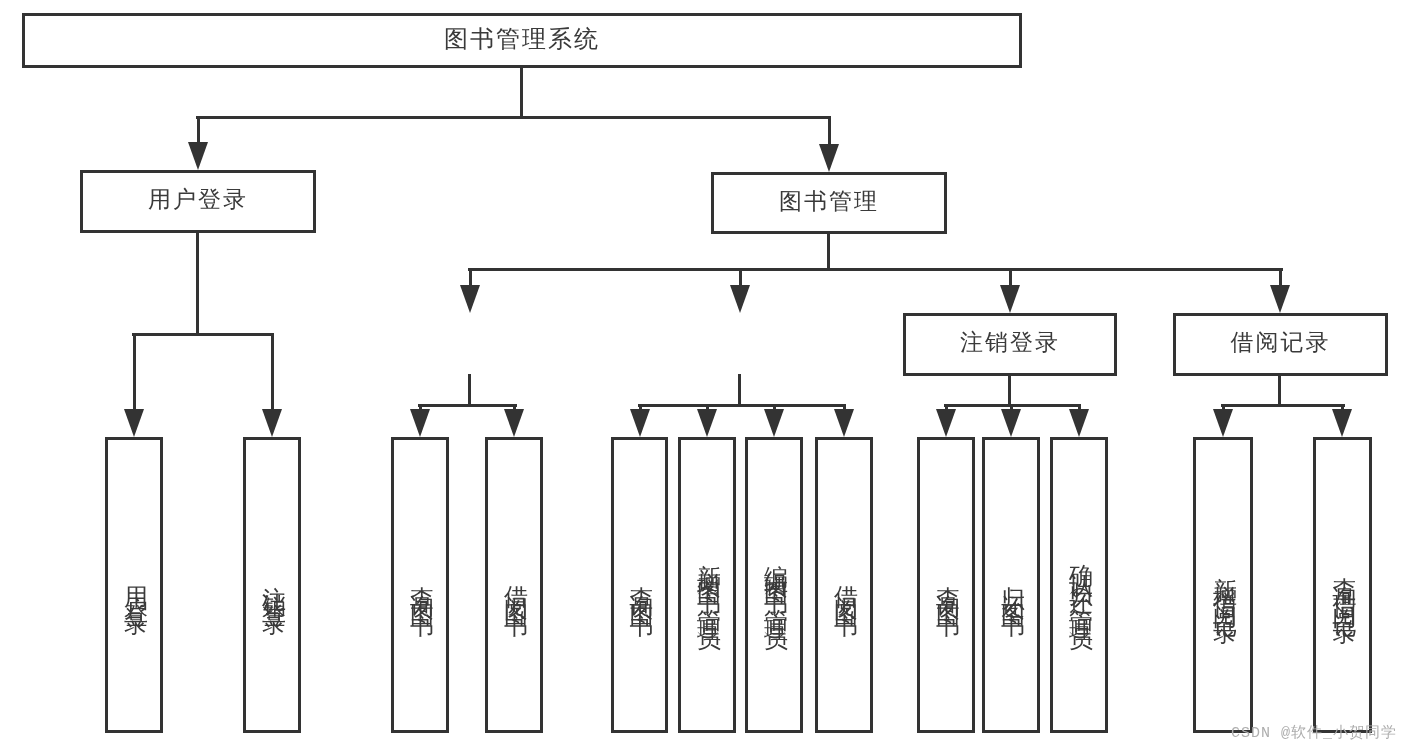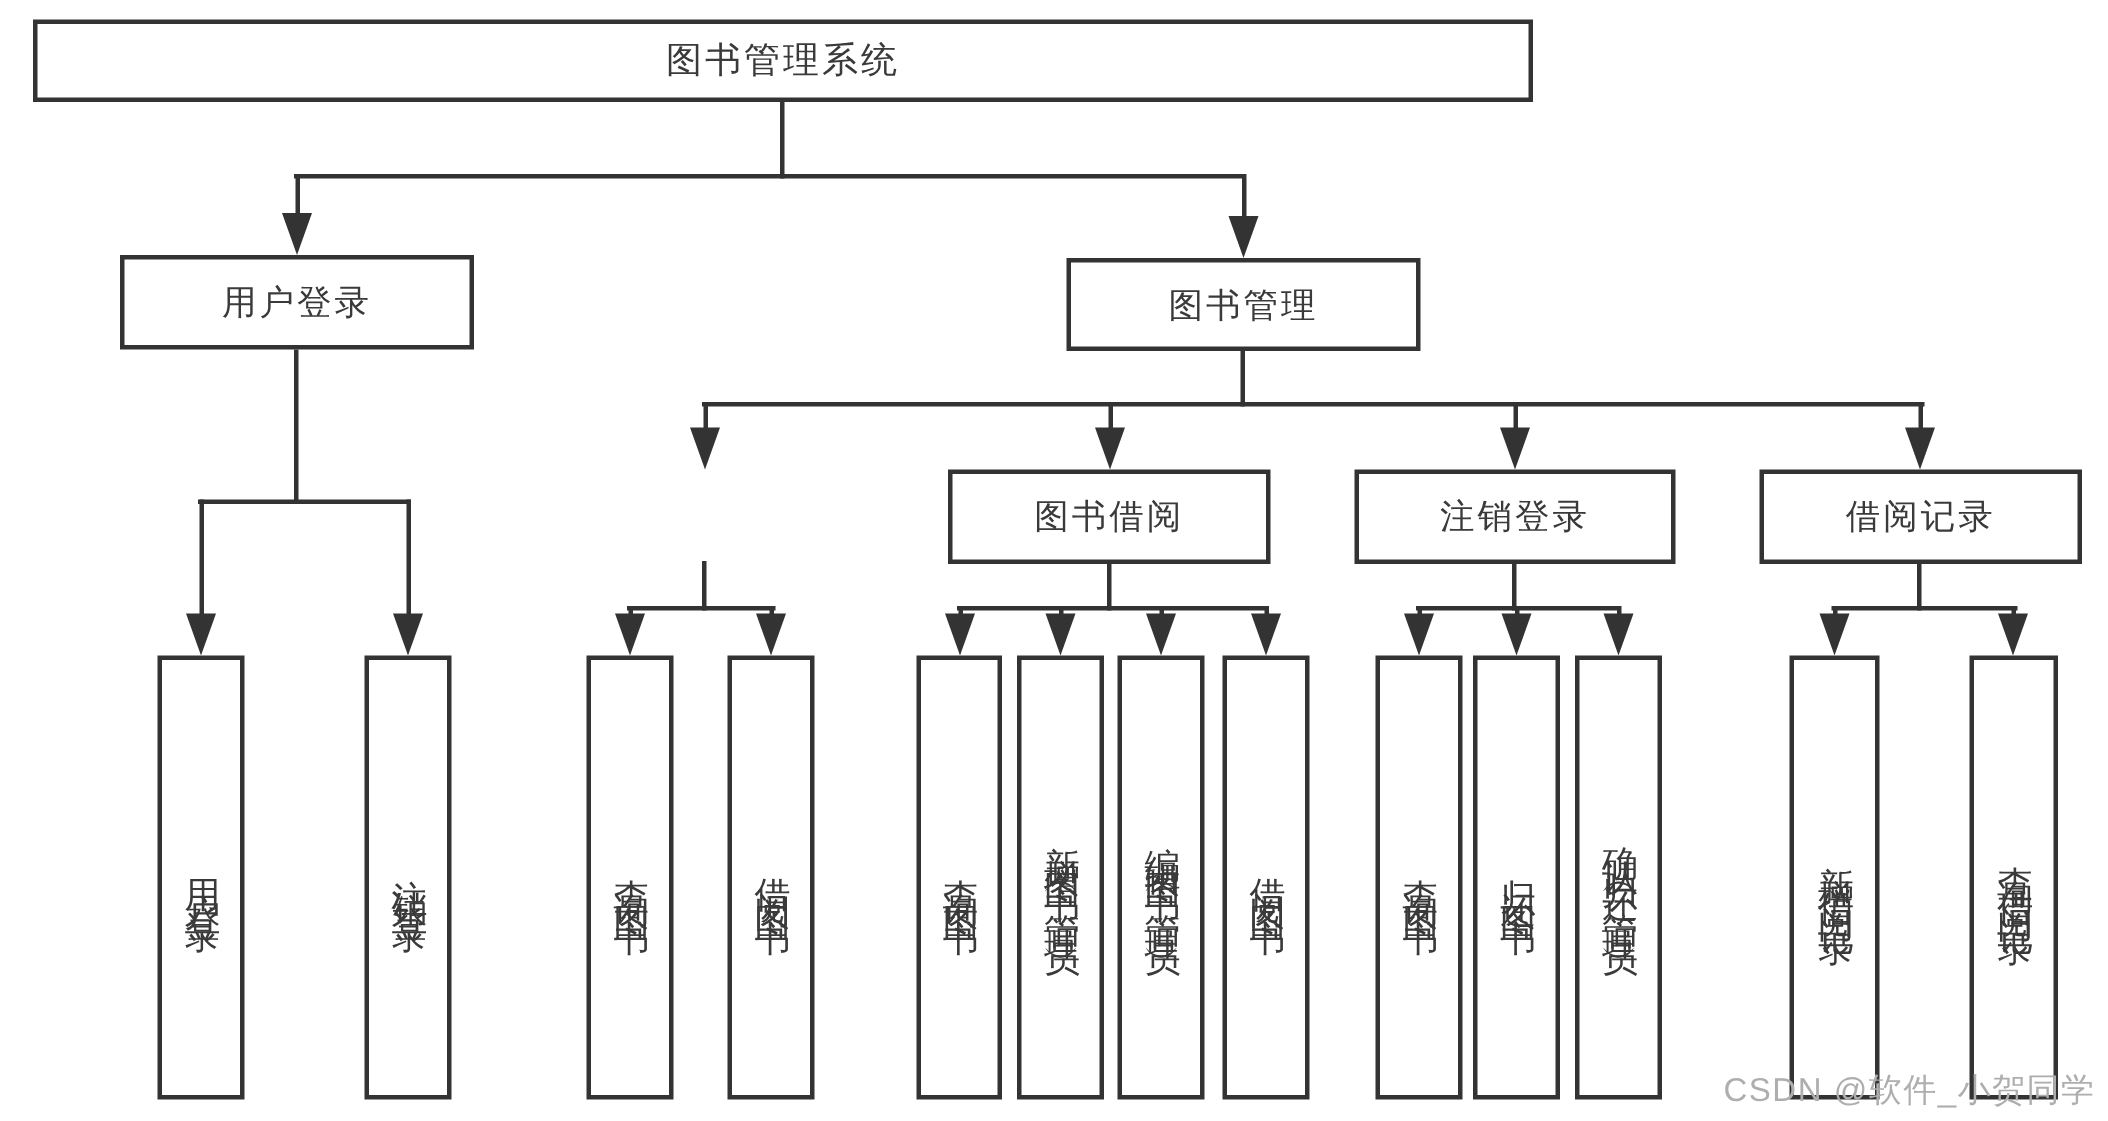--- a/index.html
+++ b/index.html
@@ -1,18 +1,18 @@
 <!DOCTYPE html>
 <html><head>
 <meta charset="utf-8">
 <style>
   html,body{margin:0;padding:0;background:#fff;}
   #canvas{
     position:relative;width:1405px;height:747px;background:#fff;overflow:hidden;
-    font-family:Liberation Sans, sans-serif;color:#3a3a3a;
+    font-family:Liberation Mono, monospace;color:#3a3a3a;
   }
   .node{
     position:absolute;box-sizing:border-box;border:3px solid #333;background:#fff;
     display:flex;align-items:center;justify-content:center;z-index:2;
   }
   .node span{color:#3a3a3a;line-height:1;}
   .root-node span{font-size:24px;letter-spacing:2px;}
   .branch-node span{font-size:23px;letter-spacing:2px;}
   .leaf-node span{
     writing-mode:vertical-rl;text-orientation:mixed;
@@ -24,21 +24,21 @@
   .arrow-down{position:absolute;width:20px;z-index:1;}
   .arrow-down::before{
     content:'';position:absolute;left:8.5px;top:0;bottom:24px;width:3px;background:#333;
   }
   .arrow-down::after{
     content:'';position:absolute;left:0;bottom:0;width:0;height:0;
     border-left:10px solid transparent;border-right:10px solid transparent;
     border-top:28px solid #333;
   }
   .watermark{
-    position:absolute;right:8px;bottom:5px;font-size:22px;color:#aeaeae;
+    position:absolute;right:8px;bottom:5px;font-size:15px;color:#aeaeae;
     letter-spacing:1px;z-index:3;white-space:nowrap;
   }
 </style>
 </head>
 <body>
 
 <div id="canvas">
 
   <div class="node root-node" style="left:22px;top:13px;width:1000px;height:55px;">
     <span>图书管理系统</span>
@@ -46,23 +46,20 @@
 
   <div class="node branch-node" style="left:80px;top:170px;width:236px;height:63px;">
     <span>用户登录</span>
   </div>
 
   <div class="node branch-node" style="left:711px;top:172px;width:236px;height:62px;text-align:right;">
     <span>图书管理</span>
   </div>
 
 
-  <div class="node branch-node" style="left:632px;top:313px;width:215px;height:63px;">
-    <span>图书借阅</span>
-  </div>
 
   <div class="node branch-node" style="left:903px;top:313px;width:214px;height:63px;">
     <span>注销登录</span>
   </div>
 
   <div class="node branch-node" style="left:1173px;top:313px;width:215px;height:63px;">
     <span>借阅记录</span>
   </div>
 
   <div class="node leaf-node" style="left:105px;top:437px;width:58px;height:296px;">

